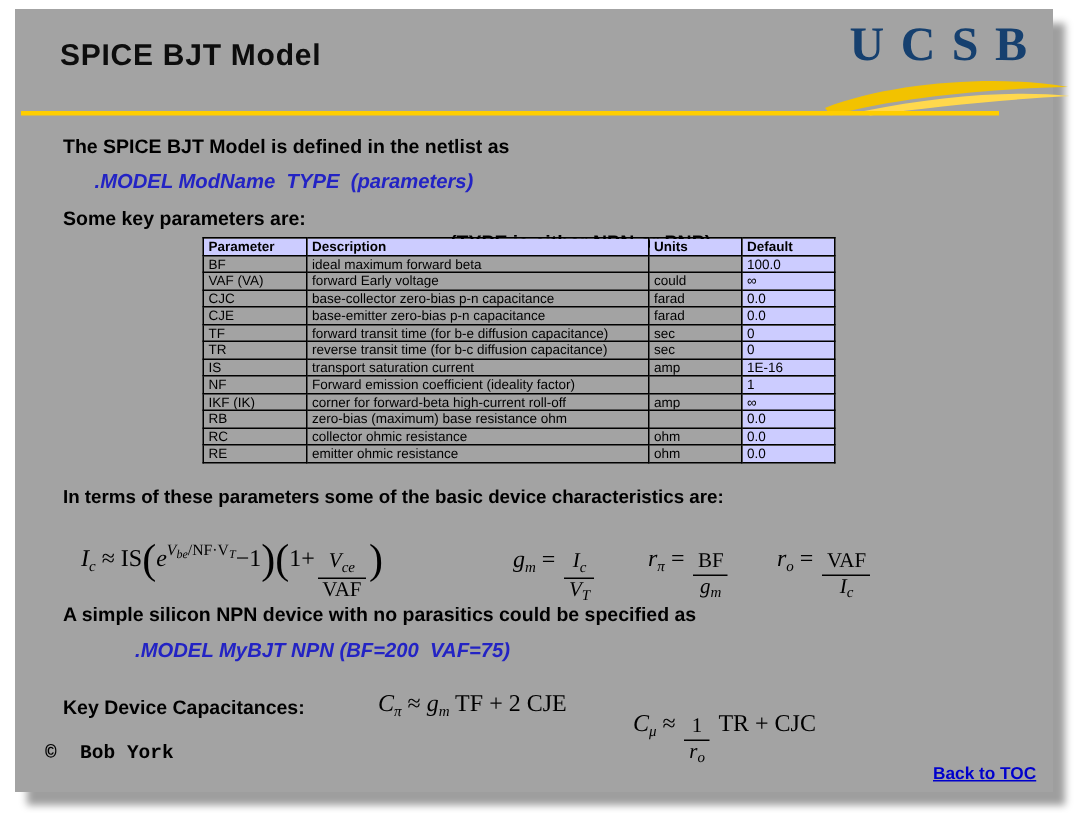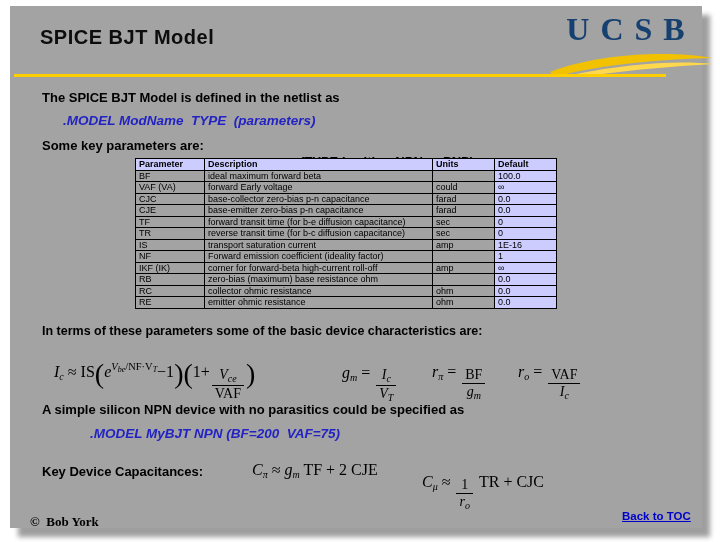--- a/index.html
+++ b/index.html
@@ -48,22 +48,22 @@
   .math sub{font-size:10px;font-style:italic;vertical-align:-3px;}
   .math sup.exp{font-size:10.5px;vertical-align:7px;}
   .math sup.exp sub{font-size:8px;vertical-align:-2px;}
   .math .rel{padding:0 4px;font-style:normal;}
   .math .paren{font-size:28px;font-weight:400;vertical-align:middle;line-height:0;font-style:normal;}
   .frac{display:inline-block;text-align:center;vertical-align:middle;margin:0 2px;}
   .frac .num{display:block;font-size:14px;line-height:1.15;padding:0 3px;margin-top:21px;}
   .frac .den{display:block;border-top:1px solid #000;font-size:14px;line-height:1.15;padding:0 3px;}
 
   .footer-copy{
-    position:absolute;left:20px;top:508px;
-    font-family:Liberation Serif, serif;font-weight:700;font-size:13px;white-space:pre;
+    position:absolute;left:20px;top:488px;
+    font-family:Liberation Mono, monospace;font-weight:700;font-size:13px;white-space:pre;
   }
   .toc-link{
     position:absolute;left:612px;top:504px;
     color:#0000cc;text-decoration:underline;font-weight:700;font-size:11.5px;cursor:pointer;
   }
 </style>
 </head>
 <body>
 
 <div class="slide">

